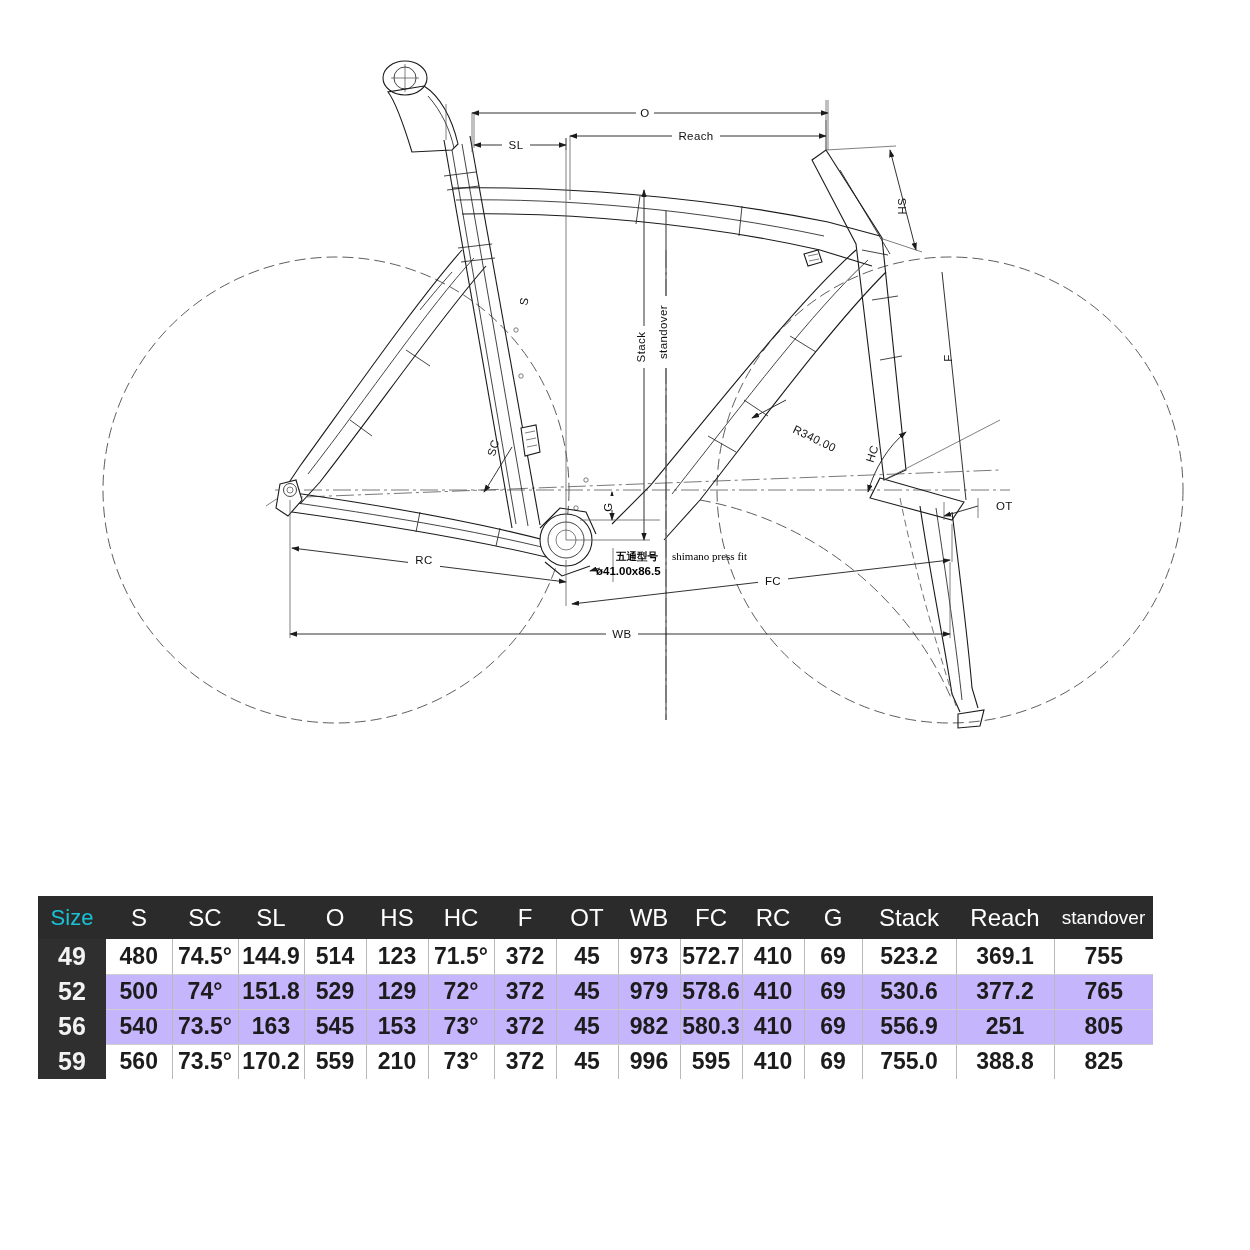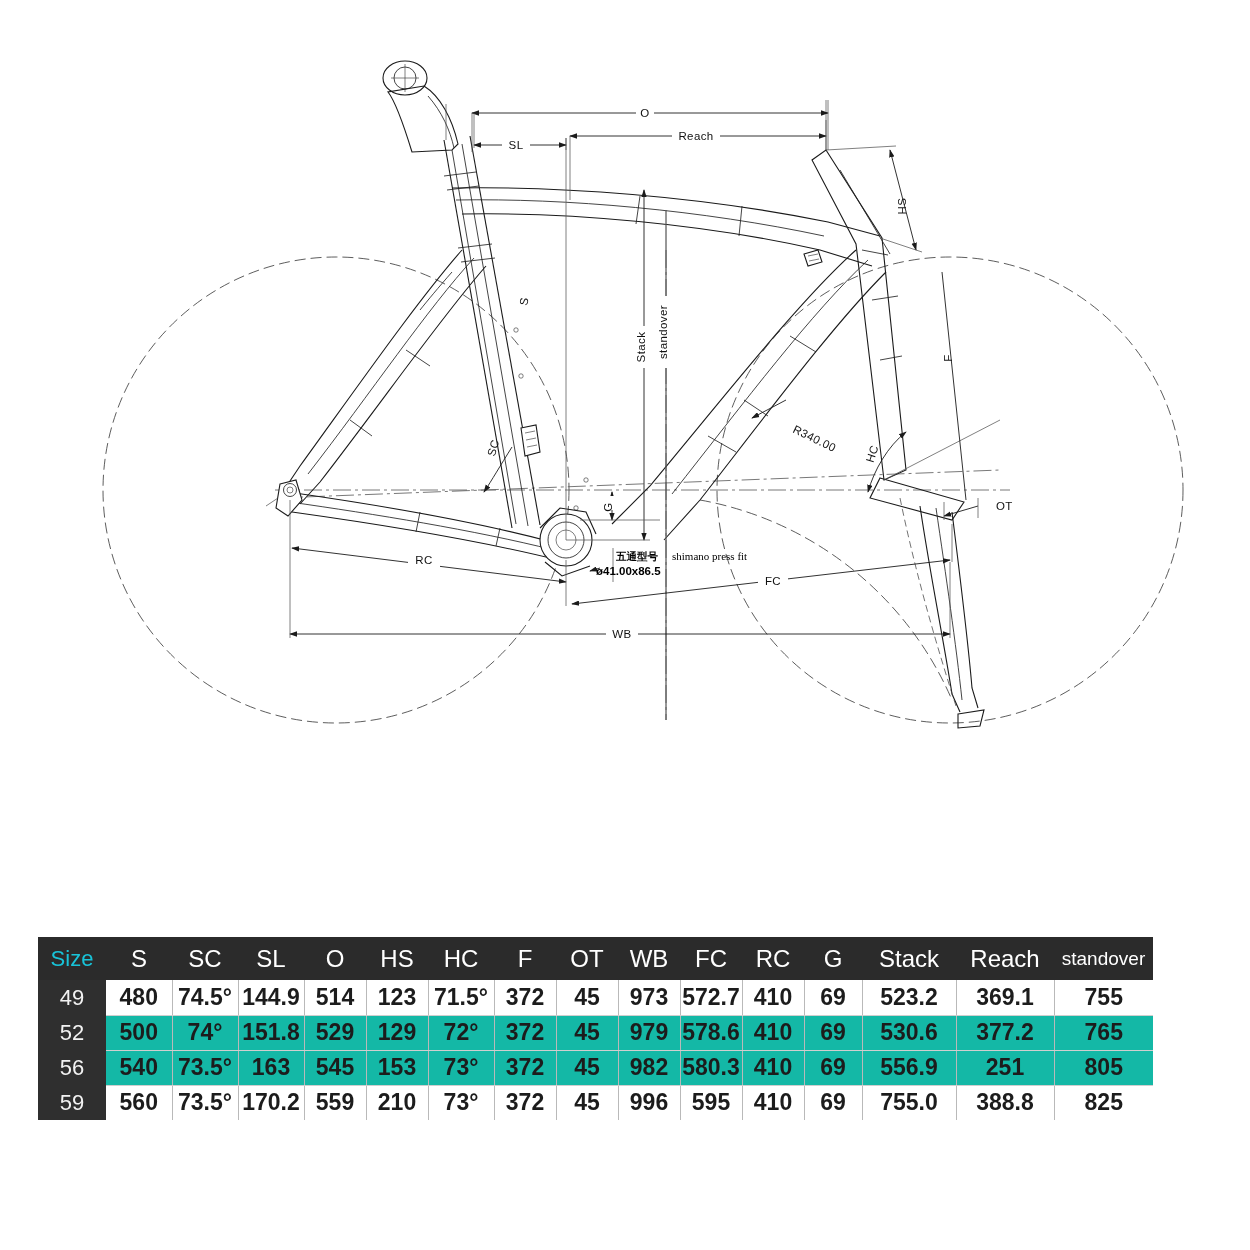--- a/index.html
+++ b/index.html
@@ -51,21 +51,21 @@
     font-size: 11px; fill: #000000;
   }
   .bb-text-dia {
     font-family: "Liberation Sans", sans-serif;
     font-size: 11.5px; fill: #000000; font-weight: 700;
   }
 
   
   #geo-table {
     position: absolute;
-    left: 38px; top: 937px;
+    left: 38px; top: 896px;
     border-collapse: collapse;
     table-layout: fixed;
   }
   #geo-table th, #geo-table td {
     text-align: center;
     vertical-align: middle;
     font-family: "Liberation Sans", sans-serif;
     padding: 0;
     white-space: nowrap;
   }
@@ -86,26 +86,26 @@
   }
   #geo-table tbody td {
     font-size: 23px;
     font-weight: 600;
     color: #1c1c1c;
     height: 35px;
     border-right: 1px solid #b9b9b9;
     border-bottom: 1px solid #cfcfcf;
     background: #ffffff;
   }
-  #geo-table tbody tr.alt td { background: #14b8a6; }
+  #geo-table tbody tr.alt td { background: #c4b5fd; }
   #geo-table tbody td.size-cell {
     background: #2f2f2f !important;
     color: #f2f2f2;
-    font-size: 22px;
-    font-weight: 400;
+    font-size: 25px;
+    font-weight: 700;
     border-right: none;
     border-bottom: none;
   }
   #geo-table tbody td.last-col { border-right: none; }
   #geo-table tbody tr:last-child td { border-bottom: none; }
 </style>
 </head>
 <body>
 
 <div id="page">

